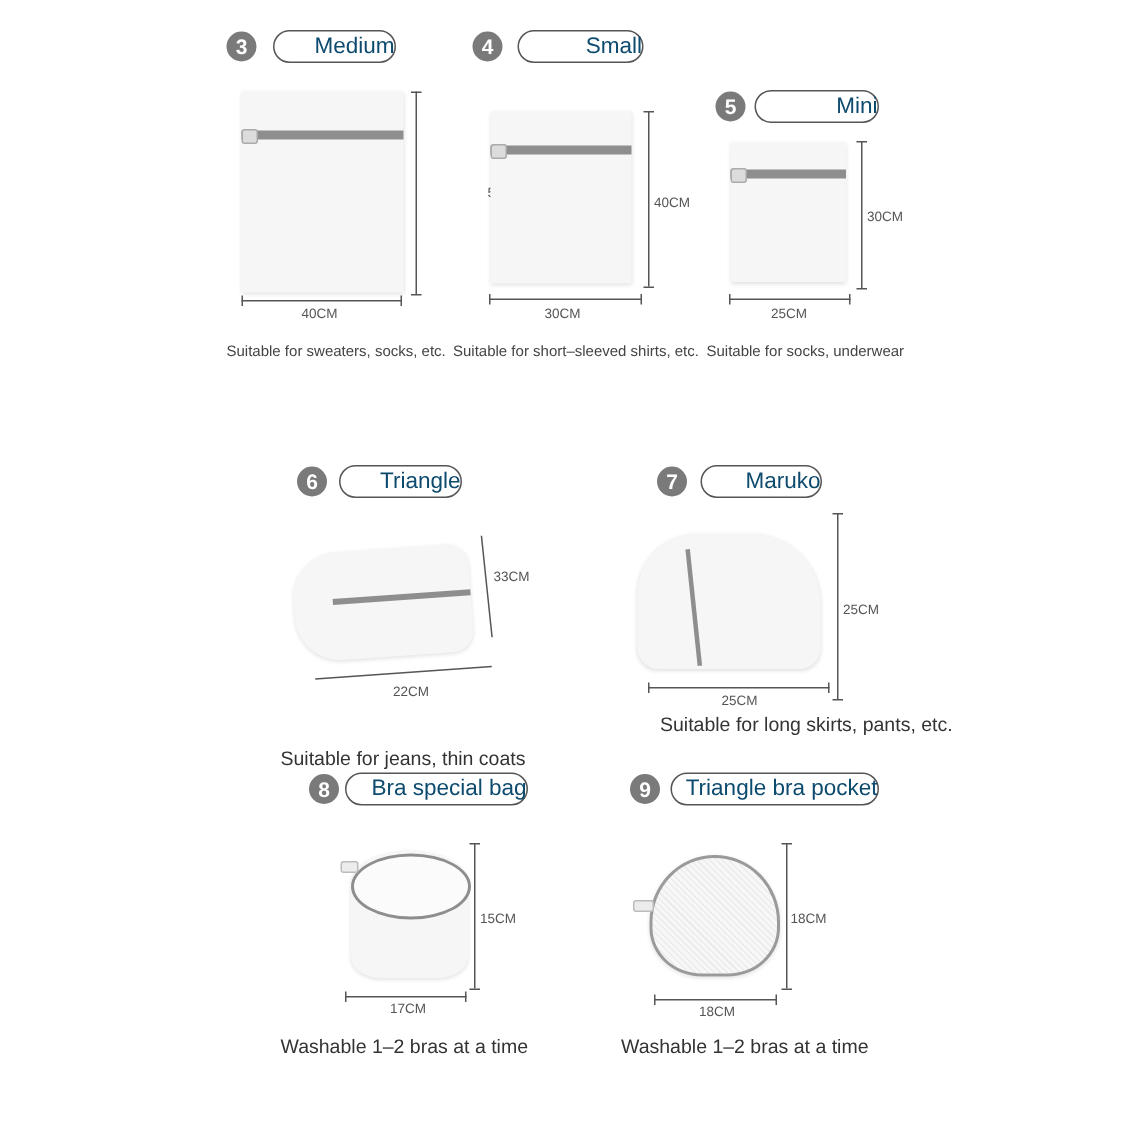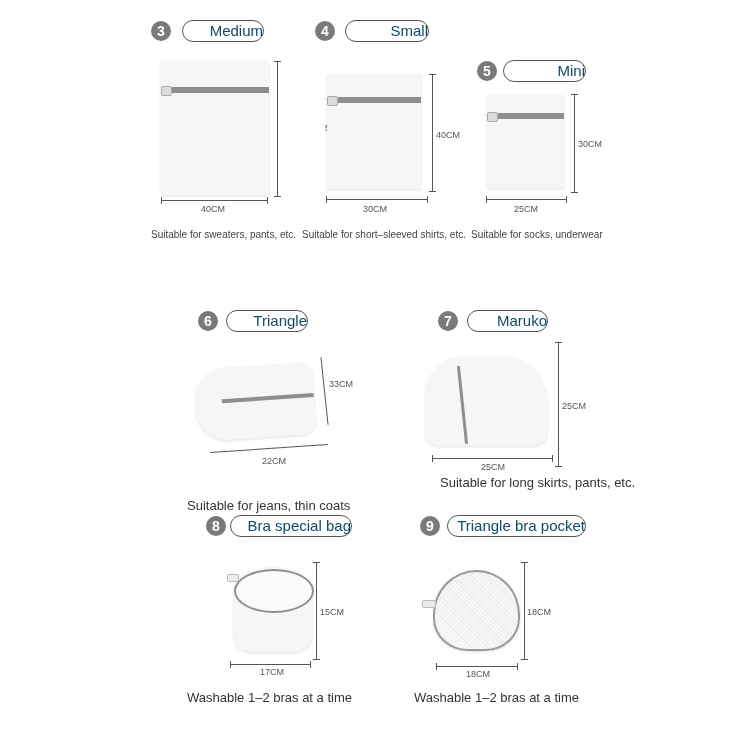--- a/index.html
+++ b/index.html
@@ -29,21 +29,21 @@
     <div class="zippull" style="left:0;top:25px;"></div>
   </div>
   <div class="vline" style="left:277px;top:61px;height:135px;"></div>
   <div class="tickh" style="left:274px;top:61px;"></div>
   <div class="tickh" style="left:274px;top:196px;"></div>
   <div class="dim" style="left:277px;top:123px;margin-left:48px;">50CM</div>
   <div class="hline" style="left:161px;top:200px;width:107px;"></div>
   <div class="tickv" style="left:161px;top:197px;"></div>
   <div class="tickv" style="left:267px;top:197px;"></div>
   <div class="dim" style="left:201px;top:204px;">40CM</div>
-  <div class="cap-sm" style="left:151px;top:229px;">Suitable for sweaters, pants, etc.</div>
+  <div class="cap-sm" style="left:151px;top:229px;">Suitable for sweaters, socks, etc.</div>
 </div>
 
 <div>
   <div class="badge" style="left:315px;top:21px;">4</div>
   <div class="pill" style="left:345px;top:20px;width:82px;">Small</div>
   <div class="bag" style="left:327px;top:74px;width:94px;height:115px;">
     <div class="zip" style="left:0;top:23px;width:94px;"></div>
     <div class="zippull" style="left:0;top:22px;"></div>
   </div>
   <div class="vline" style="left:432px;top:74px;height:117px;"></div>

